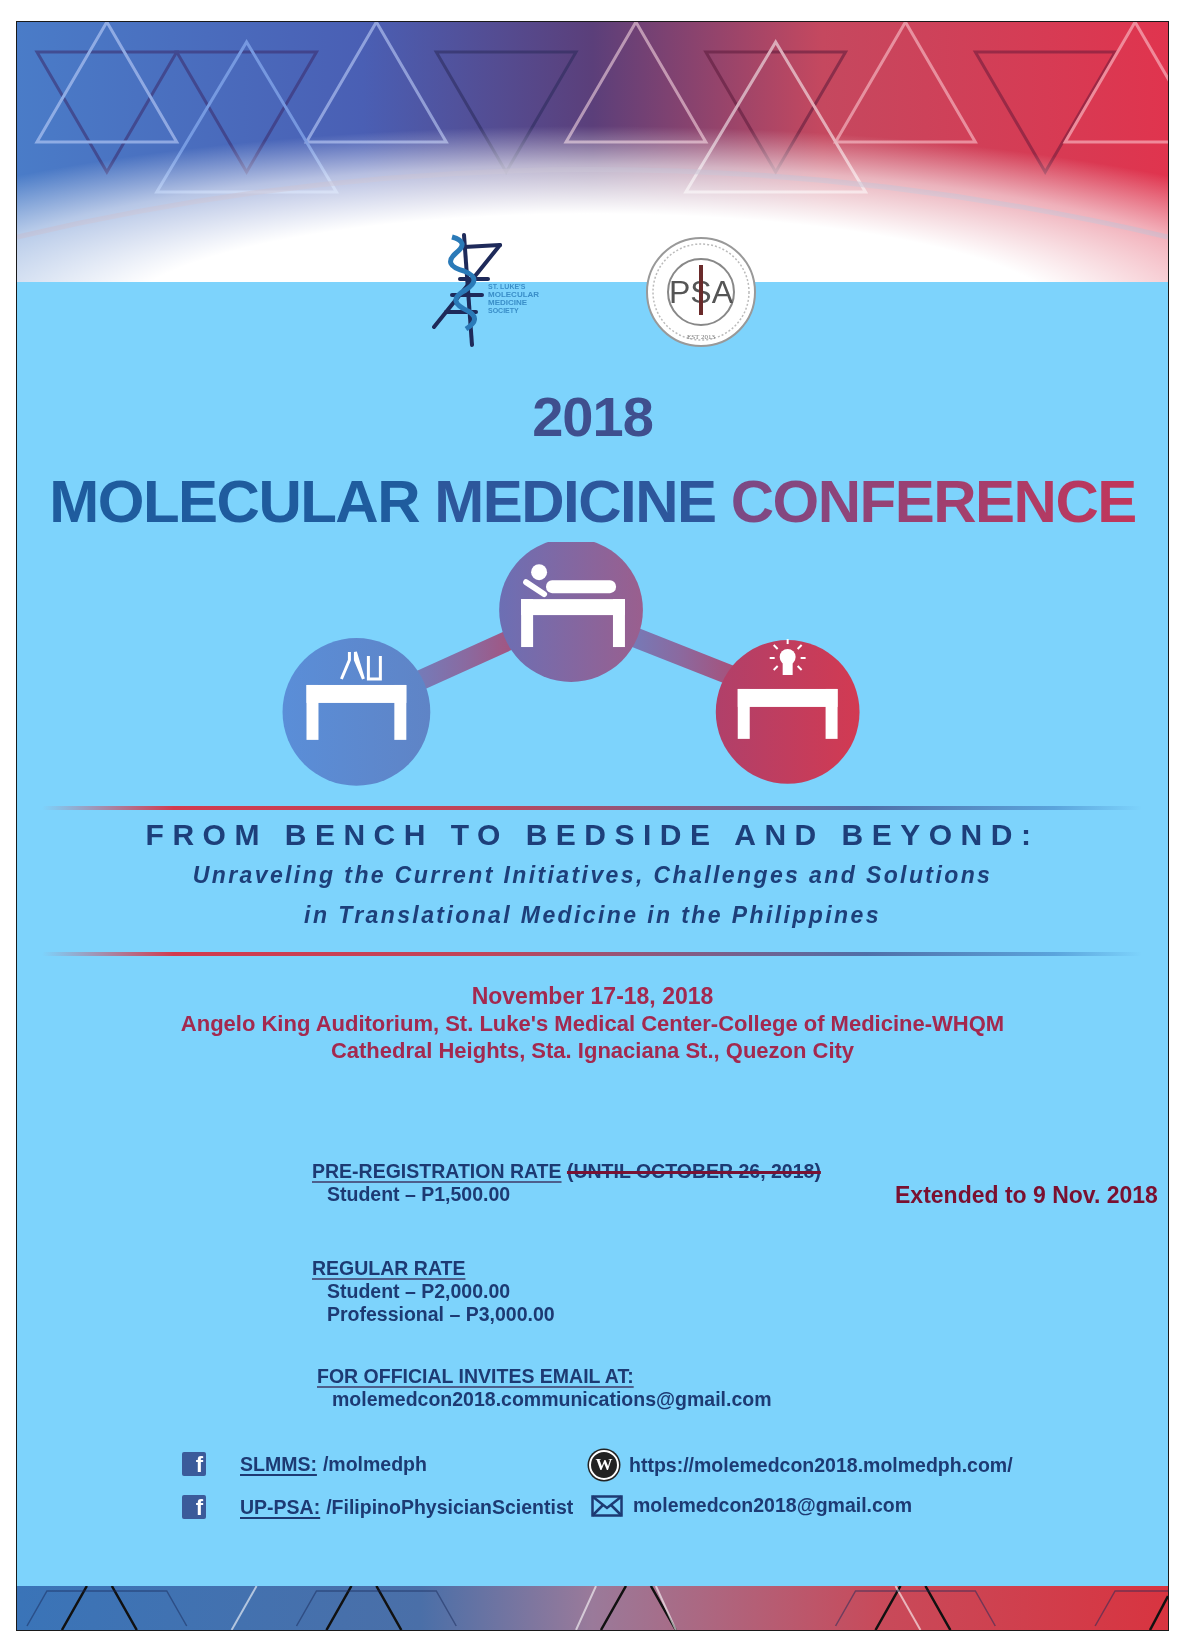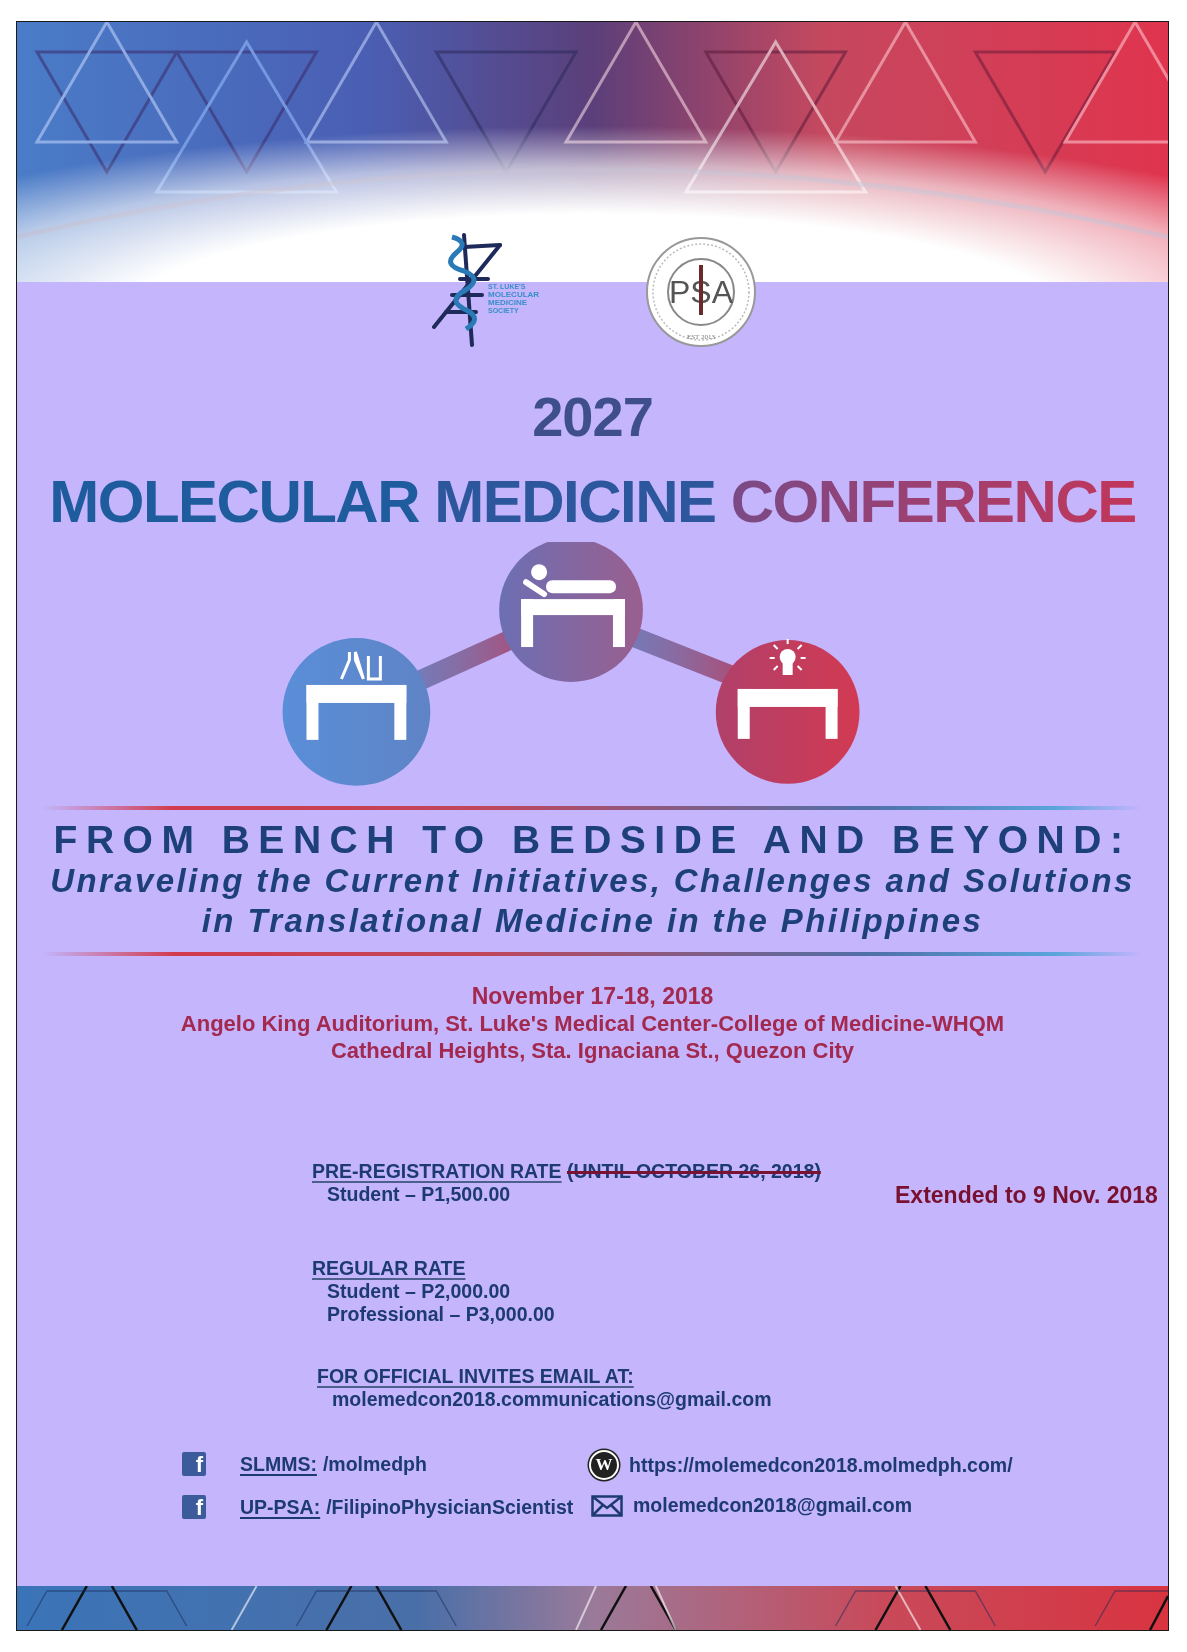--- a/index.html
+++ b/index.html
@@ -1,33 +1,33 @@
 <!DOCTYPE html>
 <html><head>
 <meta charset="utf-8">
 <style>
   html, body { margin:0; padding:0; background:#ffffff; }
   body { width:1187px; height:1652px; position:relative; overflow:hidden; font-family:"Liberation Sans", sans-serif; }
-  .poster { position:absolute; left:16px; top:21px; width:1153px; height:1610px; border:1.5px solid #1a1a1a; background:#c4b5fd; overflow:hidden; box-sizing:border-box; }
+  .poster { position:absolute; left:16px; top:21px; width:1153px; height:1610px; border:1.5px solid #1a1a1a; background:#7dd3fc; overflow:hidden; box-sizing:border-box; }
   .top-band { position:absolute; left:0; top:0; width:100%; height:260px; }
   .bottom-band { position:absolute; left:0; bottom:0; width:100%; height:44px; }
   .logos { position:absolute; top:205px; left:0; width:100%; height:130px; }
   .logo-slmms { position:absolute; left:405px; top:0; width:120px; height:120px; }
   .logo-psa { position:absolute; left:627px; top:8px; width:114px; height:114px; }
   .year { position:absolute; top:362px; left:0; width:100%; text-align:center; font-weight:bold; font-size:56px; color:#3f4f8e; letter-spacing:-1px; }
   .title { position:absolute; top:445px; left:0; width:100%; text-align:center; font-weight:bold; font-size:60px; letter-spacing:-1.5px; white-space:nowrap; }
   .title .p1 { color:#1f5c9e; }
   .title .p2 { color:#2d579c; }
   .title .p3 { color:#a13a6a; background:linear-gradient(90deg,#7a4a86,#c2365a); -webkit-background-clip:text; background-clip:text; -webkit-text-fill-color:transparent; }
   .icons { position:absolute; top:520px; left:0; width:100%; height:250px; }
   .divider { position:absolute; left:25px; width:1100px; height:4px; border-radius:2px; }
   .divider.d1 { top:784px; background:linear-gradient(90deg,rgba(255,255,255,0),#d23a4e 12%,#c0455a 40%,#4f6fa8 75%,#5aa4dc 92%,rgba(255,255,255,0)); }
   .divider.d2 { top:930px; background:linear-gradient(90deg,rgba(255,255,255,0),#d23a4e 12%,#c0455a 40%,#4f6fa8 75%,#5aa4dc 92%,rgba(255,255,255,0)); }
-  .headline { position:absolute; top:796px; left:0; width:100%; text-align:center; font-weight:bold; font-size:39px; letter-spacing:8.5px; color:#1d3f7a; white-space:nowrap; }
-  .subline { position:absolute; left:0; width:100%; text-align:center; font-weight:bold; font-style:italic; font-size:33px; letter-spacing:2.4px; color:#1d3f7a; white-space:nowrap; }
+  .headline { position:absolute; top:796px; left:0; width:100%; text-align:center; font-weight:bold; font-size:30px; letter-spacing:8.5px; color:#1d3f7a; white-space:nowrap; }
+  .subline { position:absolute; left:0; width:100%; text-align:center; font-weight:bold; font-style:italic; font-size:23px; letter-spacing:2.4px; color:#1d3f7a; white-space:nowrap; }
   .subline.s1 { top:840px; }
   .subline.s2 { top:880px; }
   .event { position:absolute; left:0; width:100%; text-align:center; font-weight:bold; color:#a3294f; white-space:nowrap; }
   .event.date { top:961px; font-size:23px; }
   .event.venue1 { top:989px; font-size:22px; }
   .event.venue2 { top:1016px; font-size:22px; }
   .info { position:absolute; left:295px; color:#1d3a73; font-weight:bold; font-size:19.5px; white-space:nowrap; }
   .info .lbl { text-decoration:underline; text-decoration-thickness:2px; text-underline-offset:3px; text-decoration-color:#4d5f8c; }
   .info .strike { text-decoration:line-through; text-decoration-color:#7a1233; text-decoration-thickness:3px; }
   .info .sub { padding-left:15px; line-height:23px; display:block; }
@@ -96,21 +96,21 @@
     <svg class="logo-psa" viewBox="0 0 114 114">
       <circle cx="57" cy="57" r="54" fill="#ffffff" stroke="#999" stroke-width="2"></circle>
       <circle cx="57" cy="57" r="48" fill="none" stroke="#bbb" stroke-width="1.5" stroke-dasharray="2 2"></circle>
       <circle cx="57" cy="57" r="33" fill="#ffffff" stroke="#888" stroke-width="2"></circle>
       <text x="57" y="68" text-anchor="middle" font-size="32" fill="#555" font-family="Liberation Sans, sans-serif">PSA</text>
       <path d="M57 30 v50" stroke="#6a2a2a" stroke-width="4"></path>
       <text x="57" y="104" text-anchor="middle" font-size="7" fill="#777" font-family="Liberation Serif, serif">EST 2013</text>
     </svg>
   </div>
 
-  <div class="year">2027</div>
+  <div class="year">2018</div>
   <div class="title">
     <span class="p1">MOLECULAR</span>
     <span class="p2">MEDICINE</span>
     <span class="p3">CONFERENCE</span>
   </div>
 
   <svg class="icons" viewBox="0 0 1153 250">
     <defs>
       <linearGradient id="connector" x1="0" y1="0" x2="1" y2="0">
         <stop offset="0" stop-color="#5b8fd6"></stop>

